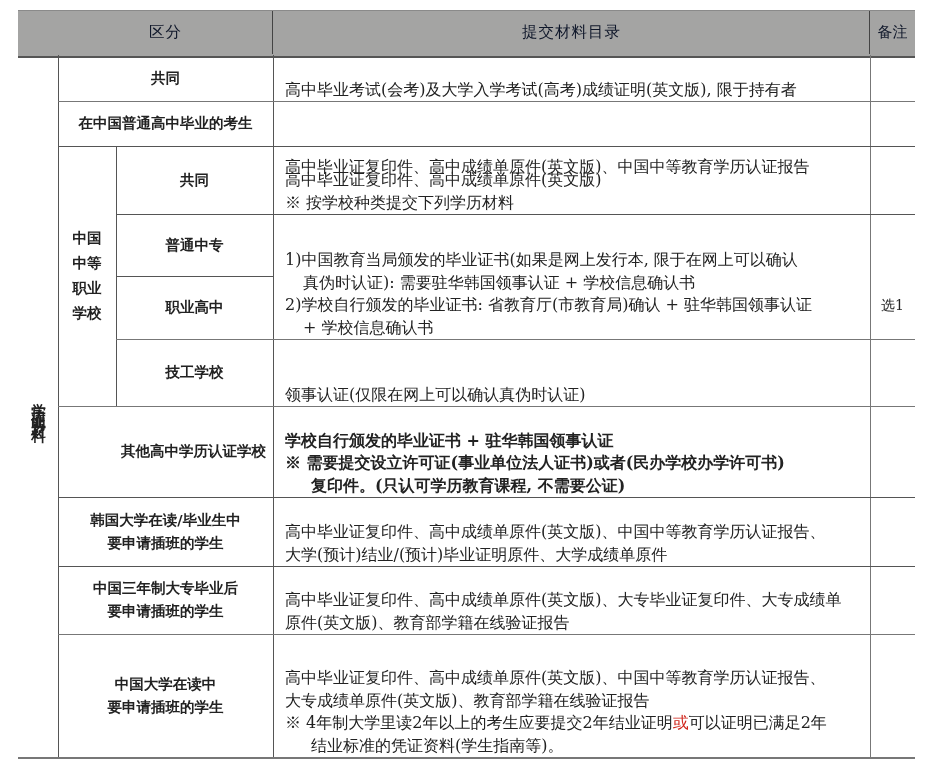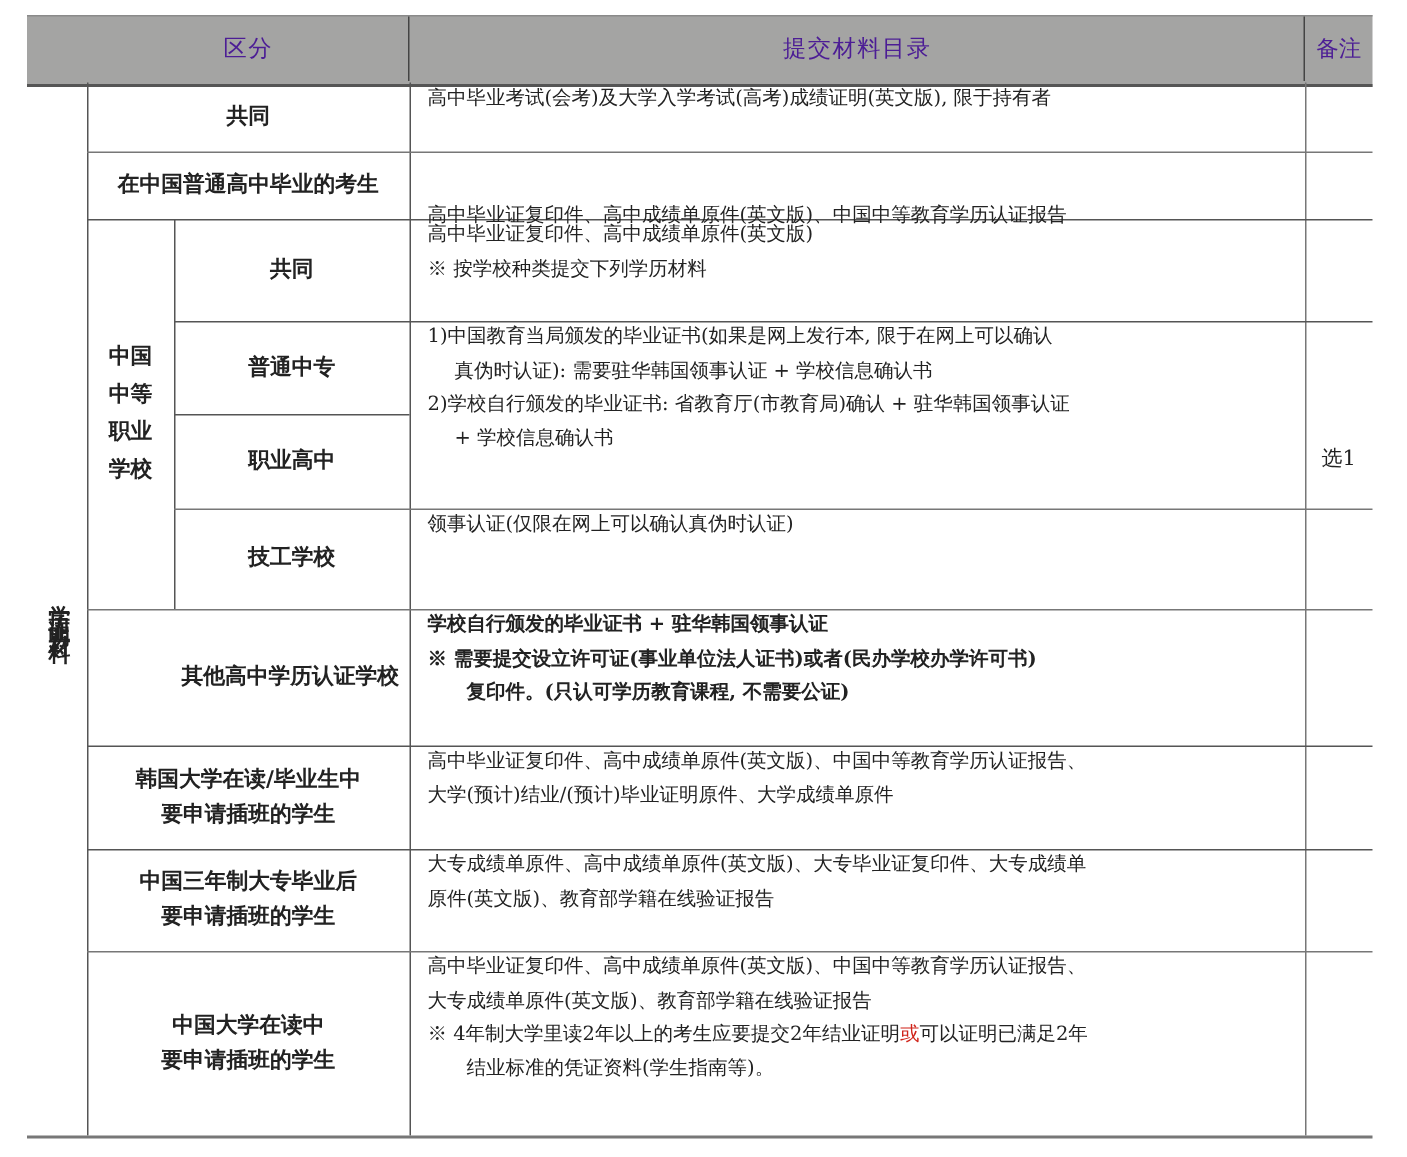--- a/index.html
+++ b/index.html
@@ -1,27 +1,27 @@
 <!DOCTYPE html>
 <html><head>
 <meta charset="utf-8">
 <style>
   html, body { margin:0; padding:0; background:#ffffff; }
   body { width:938px; height:771px; position:relative; overflow:hidden;
          font-family:"DejaVu Serif","Liberation Serif",serif; color:#222; }
   .hdr { position:absolute; left:18px; top:10px; width:897px; height:45px; background:#a4a4a3;
          border-top:1px solid #8a8a8a; border-bottom:2px solid #555; }
   .hcell { position:absolute; top:0; height:43px; display:flex; align-items:center; justify-content:center;
-           color:#4c1d95; font-family:Liberation Sans, sans-serif; font-size:15.5px; letter-spacing:1px;text-align:center; }
+           color:#0f172a; font-family:Liberation Sans, sans-serif; font-size:15.5px; letter-spacing:1px;text-align:center; }
   .vl { position:absolute; width:0; border-left:1.5px solid #555; }
   .hl { position:absolute; height:0; border-top:1.5px solid #555; }
   .cat { position:absolute; display:flex; align-items:center; justify-content:center; text-align:center;
          font-family:"DejaVu Sans","Liberation Sans",sans-serif; font-weight:bold; font-size:14.5px; line-height:23px; color:#222; }
-  .cnt { position:absolute; left:285px; width:580px; display:flex; flex-direction:column; justify-content:flex-start;
-         font-size:13px; line-height:22.5px; color:#222; }
+  .cnt { position:absolute; left:285px; width:580px; display:flex; flex-direction:column; justify-content:flex-end;
+         font-size:16px; line-height:22.5px; color:#222; }
   .cnt p { margin:0; }
   .ind { padding-left:18px; }
   .red { color:#d0241a; }
   .note { position:absolute; left:870px; width:45px; display:flex; align-items:center; justify-content:center; font-size:14px;margin-top:29px; }
   .vert { position:absolute; left:18px; width:40px; display:flex; align-items:center; justify-content:center; }
   .vert span { writing-mode:vertical-rl; text-orientation:upright; font-family:"DejaVu Sans","Liberation Sans",sans-serif;
                font-weight:bold; font-size:14.5px; letter-spacing:5px; }
   .sub4 { position:absolute; left:58px; width:58px; display:flex; align-items:center; justify-content:center; text-align:center;
           font-family:"DejaVu Sans","Liberation Sans",sans-serif; font-weight:bold; font-size:14.5px; line-height:25px; }
 </style>
@@ -107,21 +107,21 @@
 <div class="cnt" style="top:497px;height:69px;">
   <p>高中毕业证复印件、高中成绩单原件(英文版)、中国中等教育学历认证报告、</p>
   <p>大学(预计)结业/(预计)毕业证明原件、大学成绩单原件</p>
 </div>
 
 <div class="cat" style="left:58px;width:215px;top:566px;height:68px;flex-direction:column;">
   <span>中国三年制大专毕业后</span>
   <span>要申请插班的学生</span>
 </div>
 <div class="cnt" style="top:566px;height:68px;">
-  <p>大专成绩单原件、高中成绩单原件(英文版)、大专毕业证复印件、大专成绩单</p>
+  <p>高中毕业证复印件、高中成绩单原件(英文版)、大专毕业证复印件、大专成绩单</p>
   <p>原件(英文版)、教育部学籍在线验证报告</p>
 </div>
 
 <div class="cat" style="left:58px;width:215px;top:634px;height:123px;flex-direction:column;">
   <span>中国大学在读中</span>
   <span>要申请插班的学生</span>
 </div>
 <div class="cnt" style="top:634px;height:123px;">
   <p>高中毕业证复印件、高中成绩单原件(英文版)、中国中等教育学历认证报告、</p>
   <p>大专成绩单原件(英文版)、教育部学籍在线验证报告</p>

